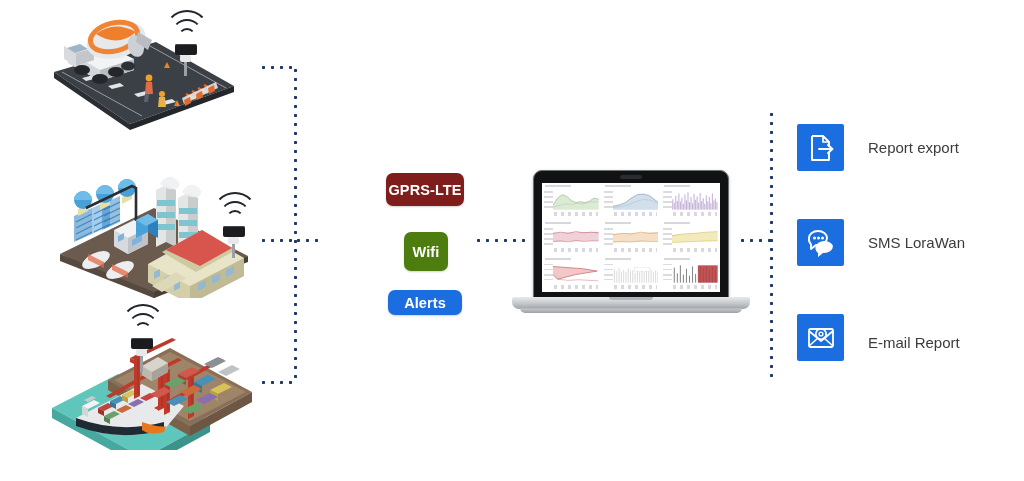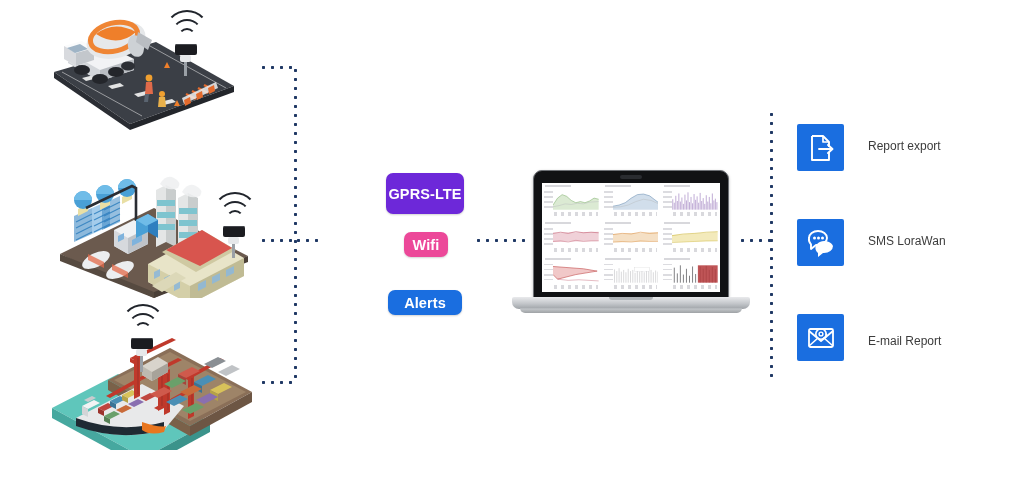--- a/index.html
+++ b/index.html
@@ -17,21 +17,21 @@
      background-size:3px 9px;background-repeat:repeat-y;}
 
   
   .badge{position:absolute;border-radius:7px;color:#fff;font-weight:700;
      font-size:14.5px;letter-spacing:.1px;display:flex;align-items:center;
      justify-content:center;box-shadow:0 1px 2px rgba(0,0,0,.18);}
 
   
   .out-tile{position:absolute;width:47px;height:47px;border-radius:2px;
      display:flex;align-items:center;justify-content:center;}
-  .out-label{position:absolute;font-size:12px;color:#3c3c3c;white-space:nowrap;}
+  .out-label{position:absolute;font-size:15px;color:#3c3c3c;white-space:nowrap;}
 
   
   .lt-body{position:absolute;left:533px;top:170px;width:196px;height:130px;
      background:#111214;border-radius:9px 9px 3px 3px;
      border:1px solid #6d7075;box-sizing:border-box;
      box-shadow:0 1px 3px rgba(0,0,0,.25);}
   .lt-cam{position:absolute;left:50%;top:4px;width:22px;height:4px;margin-left:-11px;
      background:#2a2c30;border-radius:2px;}
   .lt-screen{position:absolute;left:8px;top:12px;right:8px;bottom:7px;background:#fff;
      display:grid;grid-template-columns:repeat(3,1fr);grid-template-rows:repeat(3,1fr);
@@ -317,24 +317,24 @@
       <div class="abs" style="left:24px;top:47px;width:11px;height:7px;background:#e6e8ea;border-radius:2px;"></div>
     </div>
   </div>
 
   <div class="dotcol" style="left:294px;top:66px;height:318px;"></div>
   <div class="dotrow" style="left:259px;top:66px;width:38px;"></div>
   <div class="dotrow" style="left:259px;top:239px;width:38px;"></div>
   <div class="dotrow" style="left:259px;top:381px;width:38px;"></div>
   <div class="dotrow" style="left:294px;top:239px;width:30px;"></div>
 
-  <div class="badge" style="left:386px;top:173px;width:78px;height:41px;background:#6d28d9;">
+  <div class="badge" style="left:386px;top:173px;width:78px;height:33px;background:#7f1d1d;">
     <span>GPRS-LTE</span>
   </div>
-  <div class="badge" style="left:404px;top:232px;width:44px;height:25px;background:#ec4899;">
+  <div class="badge" style="left:404px;top:232px;width:44px;height:39px;background:#4d7c0f;">
     <span>Wifi</span>
   </div>
   <div class="badge" style="left:388px;top:290px;width:74px;height:25px;background:#1a6ee0;">
     <span>Alerts</span>
   </div>
 
   <div class="dotrow" style="left:474px;top:239px;width:56px;"></div>
 
   <div>
     <div class="lt-body">

